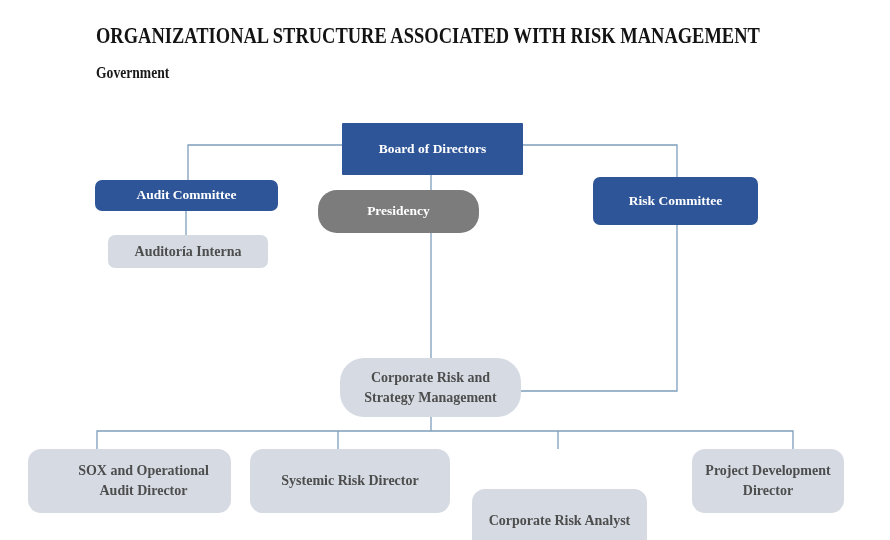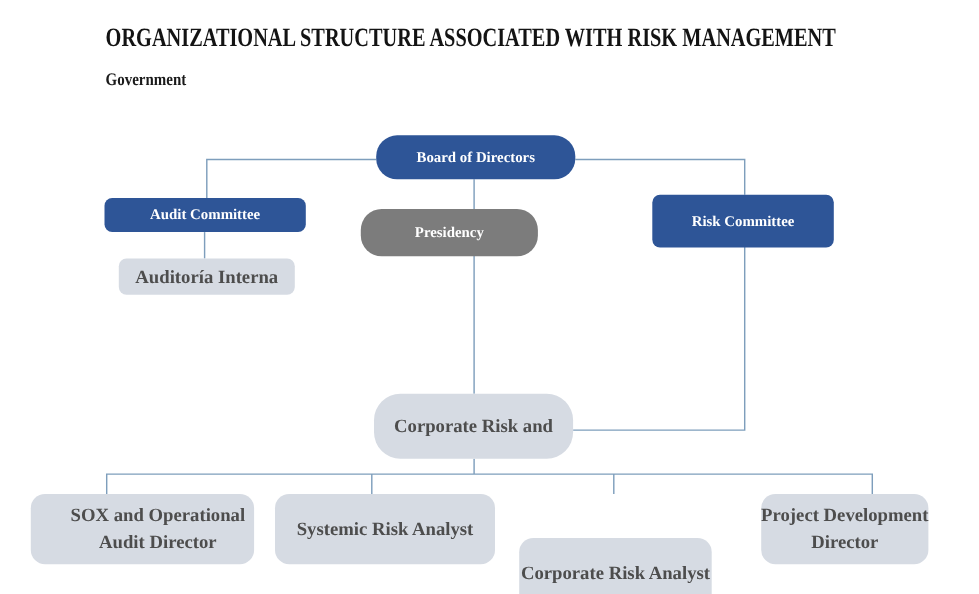--- a/index.html
+++ b/index.html
@@ -16,25 +16,25 @@
     white-space:nowrap;transform:scaleX(0.85);transform-origin:left top;
   }
   .wires{position:absolute;left:0;top:0;width:890px;height:540px;}
   .wires polyline,.wires line{fill:none;stroke:#7E9EBC;stroke-width:1.3;}
   .node{
     position:absolute;display:flex;flex-direction:column;align-items:center;justify-content:center;
     font-weight:bold;text-align:center;line-height:1.4;white-space:nowrap;
   }
   .node.blue{background:#2E5597;color:#ffffff;font-size:13.5px;}
   .node.gray{background:#7C7C7C;color:#ffffff;font-size:13.5px;}
-  .node.light{background:#D6DBE3;color:#4D4D4D;font-size:17px;}
-  #n-board{left:342px;top:123px;width:181px;height:40px;border-radius:19px;}
+  .node.light{background:#D6DBE3;color:#4D4D4D;font-size:14px;}
+  #n-board{left:342px;top:123px;width:181px;height:52px;border-radius:1px;}
   #n-audit{left:95px;top:180px;width:183px;height:31px;border-radius:7px;}
   #n-risk{left:593px;top:177px;width:165px;height:48px;border-radius:7px;}
-  #n-presidency{left:328px;top:190px;width:161px;height:43px;border-radius:19px;}
+  #n-presidency{left:318px;top:190px;width:161px;height:43px;border-radius:19px;}
   #n-auditoria{left:108px;top:235px;width:160px;height:33px;border-radius:7px;}
   #n-corporate{left:340px;top:358px;width:181px;height:59px;border-radius:24px;}
   #n-sox{left:28px;top:449px;width:175px;height:64px;border-radius:13px;padding-left:28px;}
   #n-systemic{left:250px;top:449px;width:200px;height:64px;border-radius:13px;}
   #n-cranalyst{left:472px;top:449px;width:175px;height:64px;border-radius:13px;margin-top:40px;}
   #n-pdanalyst{left:692px;top:449px;width:152px;height:64px;border-radius:13px;}
 </style>
 </head>
 <body>
 
@@ -70,29 +70,30 @@
   <div class="node gray" id="n-presidency">
     <span>Presidency</span>
   </div>
 
   <div class="node light" id="n-auditoria">
     <span>Auditoría Interna</span>
   </div>
 
   <div class="node light" id="n-corporate">
     <span>Corporate Risk and</span>
+    <span>Strategy Management</span>
   </div>
 
   <div class="node light" id="n-sox">
     <span>SOX and Operational</span>
     <span>Audit Director</span>
   </div>
 
   <div class="node light" id="n-systemic">
-    <span>Systemic Risk Analyst</span>
+    <span>Systemic Risk Director</span>
   </div>
 
   <div class="node light" id="n-cranalyst">
     <span>Corporate Risk Analyst</span>
   </div>
 
   <div class="node light" id="n-pdanalyst">
     <span>Project Development</span>
     <span>Director</span>
   </div>

